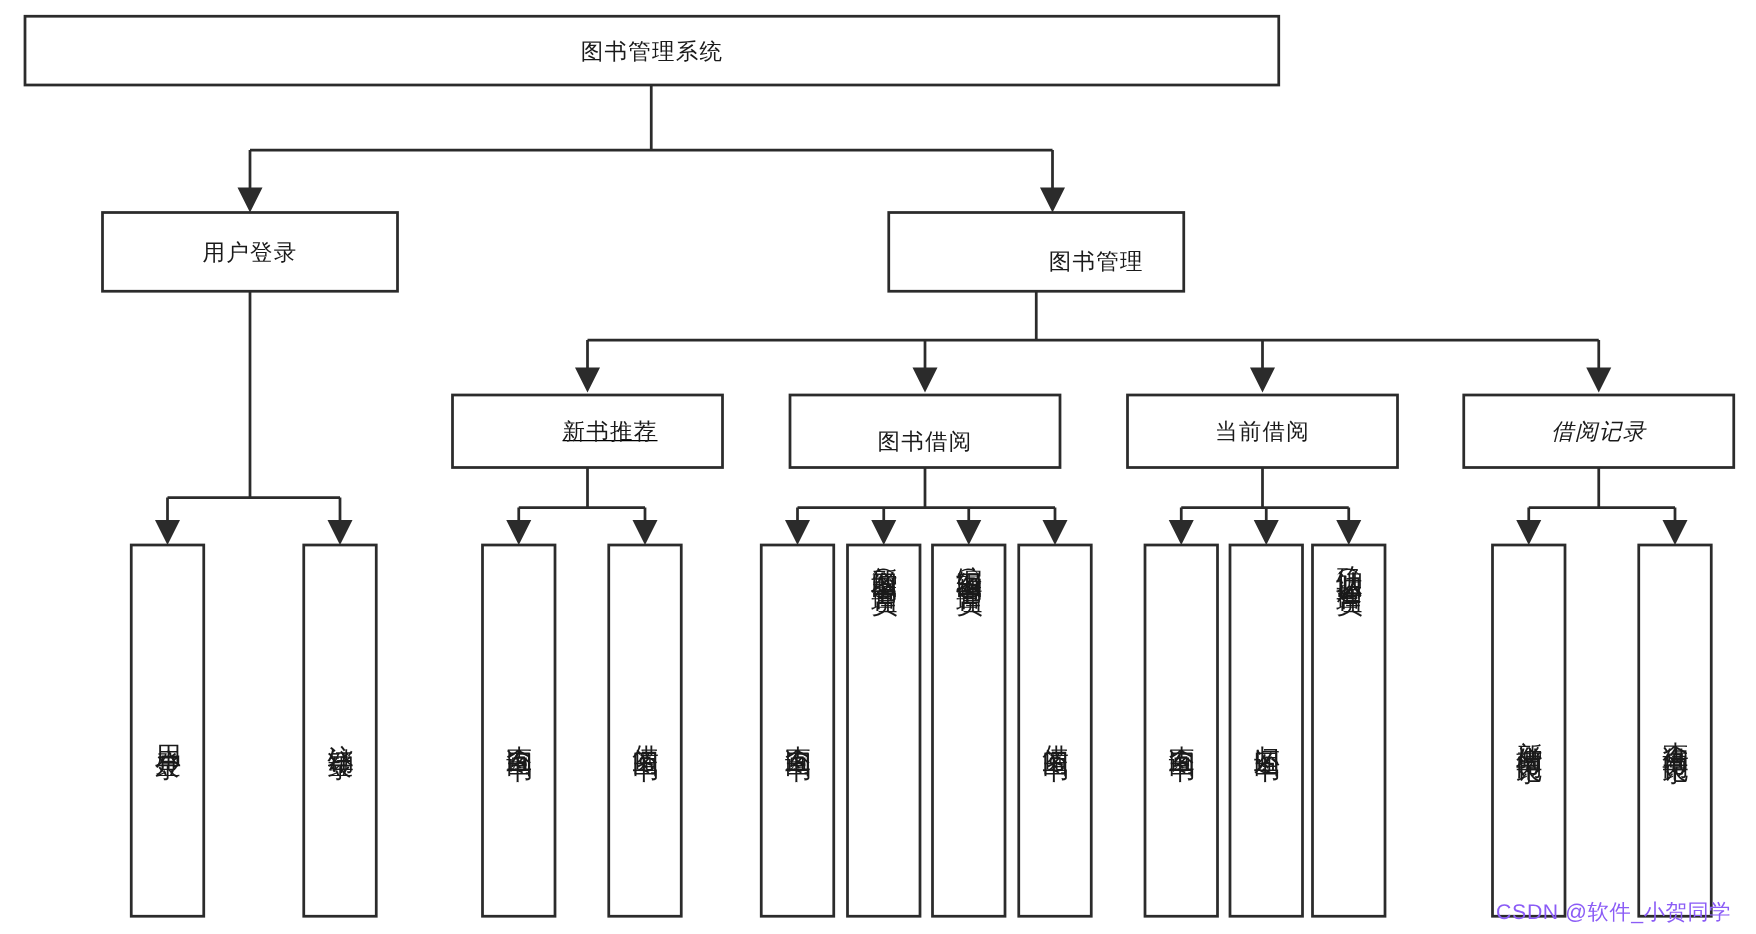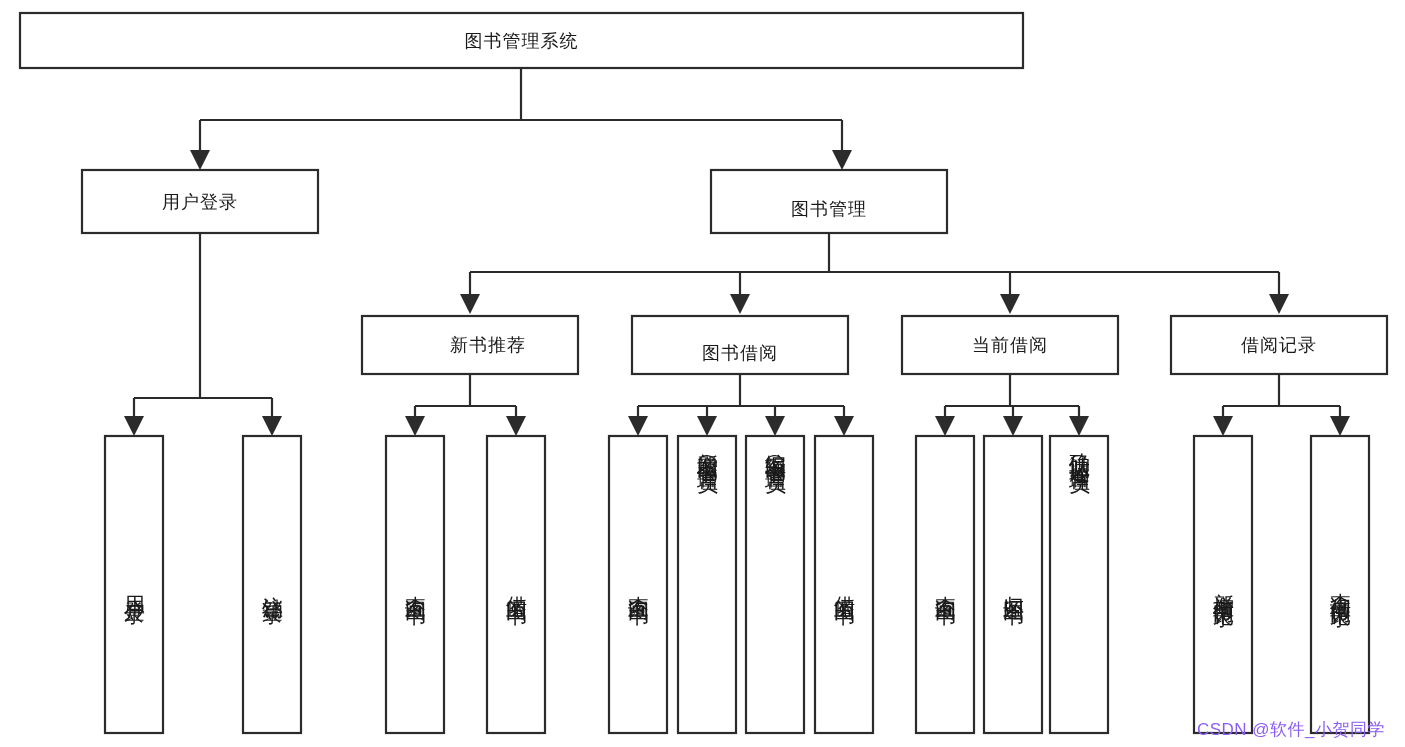--- a/index.html
+++ b/index.html
@@ -195,37 +195,37 @@
   </svg>
 
   <div class="hlabel-wrap" style="left:20px; top:13px; width:1003px; height:55px;">
     <span class="hlabel-text">图书管理系统</span>
   </div>
 
   <div class="hlabel-wrap" style="left:82px; top:170px; width:236px; height:63px;">
     <span class="hlabel-text">用户登录</span>
   </div>
 
-  <div class="hlabel-wrap" style="left:711px; top:170px; width:236px; height:77px;">
+  <div class="hlabel-wrap" style="left:711px; top:170px; width:236px; height:77px;padding-left:48px;">
     <span class="hlabel-text">图书管理</span>
   </div>
 
-  <div class="hlabel-wrap" style="left:362px; top:316px; width:252px; height:58px;">
+  <div class="hlabel-wrap" style="left:362px; top:316px; width:252px; height:58px;text-decoration:underline;">
     <span class="hlabel-text">新书推荐</span>
   </div>
 
   <div class="hlabel-wrap" style="left:632px; top:316px; width:216px; height:73px;">
     <span class="hlabel-text">图书借阅</span>
   </div>
 
   <div class="hlabel-wrap" style="left:902px; top:316px; width:216px; height:58px;align-items:center;">
     <span class="hlabel-text">当前借阅</span>
   </div>
 
-  <div class="hlabel-wrap" style="left:1171px; top:316px; width:216px; height:58px;">
+  <div class="hlabel-wrap" style="left:1171px; top:316px; width:216px; height:58px;font-style:italic;">
     <span class="hlabel-text">借阅记录</span>
   </div>
 
   <div class="vlabel-wrap" style="left:105px; top:436px; width:58px; height:297px;">
     <span class="vlabel-text">用户登录</span>
   </div>
   <div class="vlabel-wrap" style="left:243px; top:436px; width:58px; height:297px;">
     <span class="vlabel-text">注销登录</span>
   </div>
 

